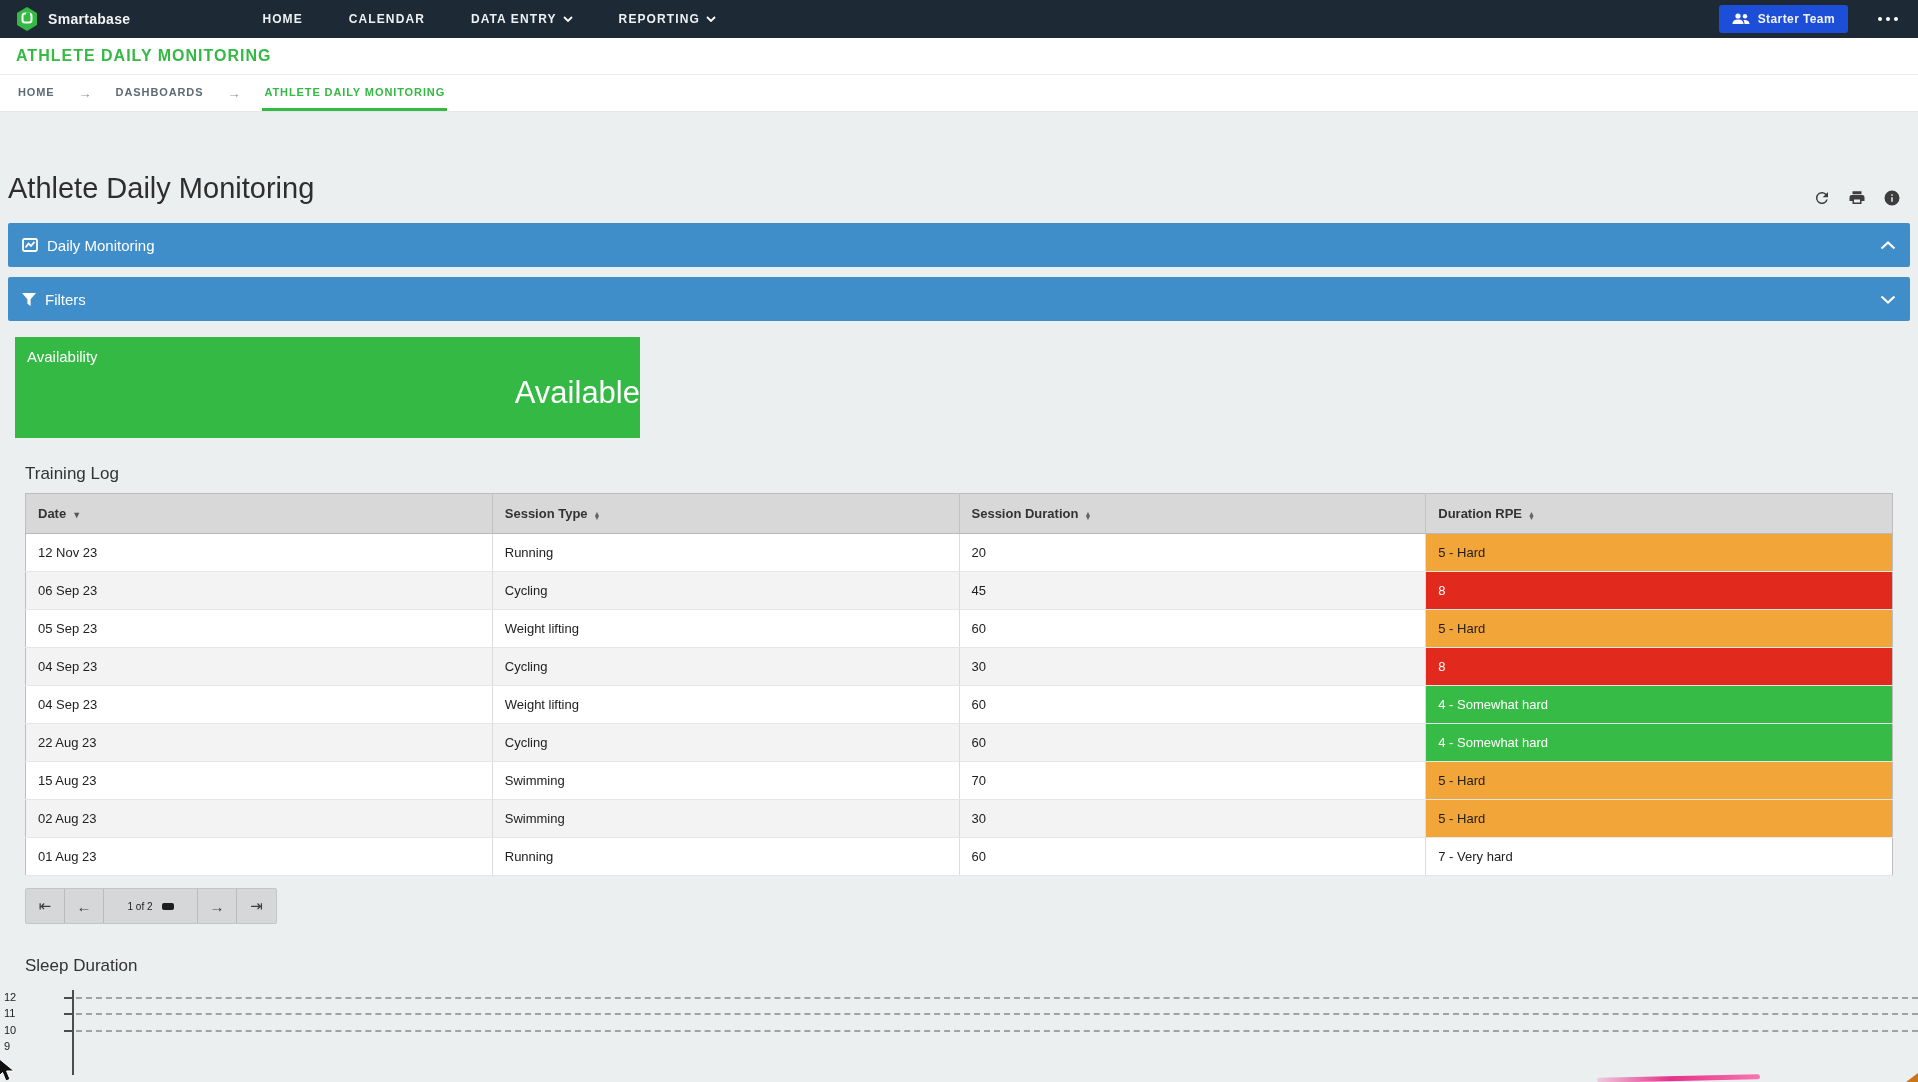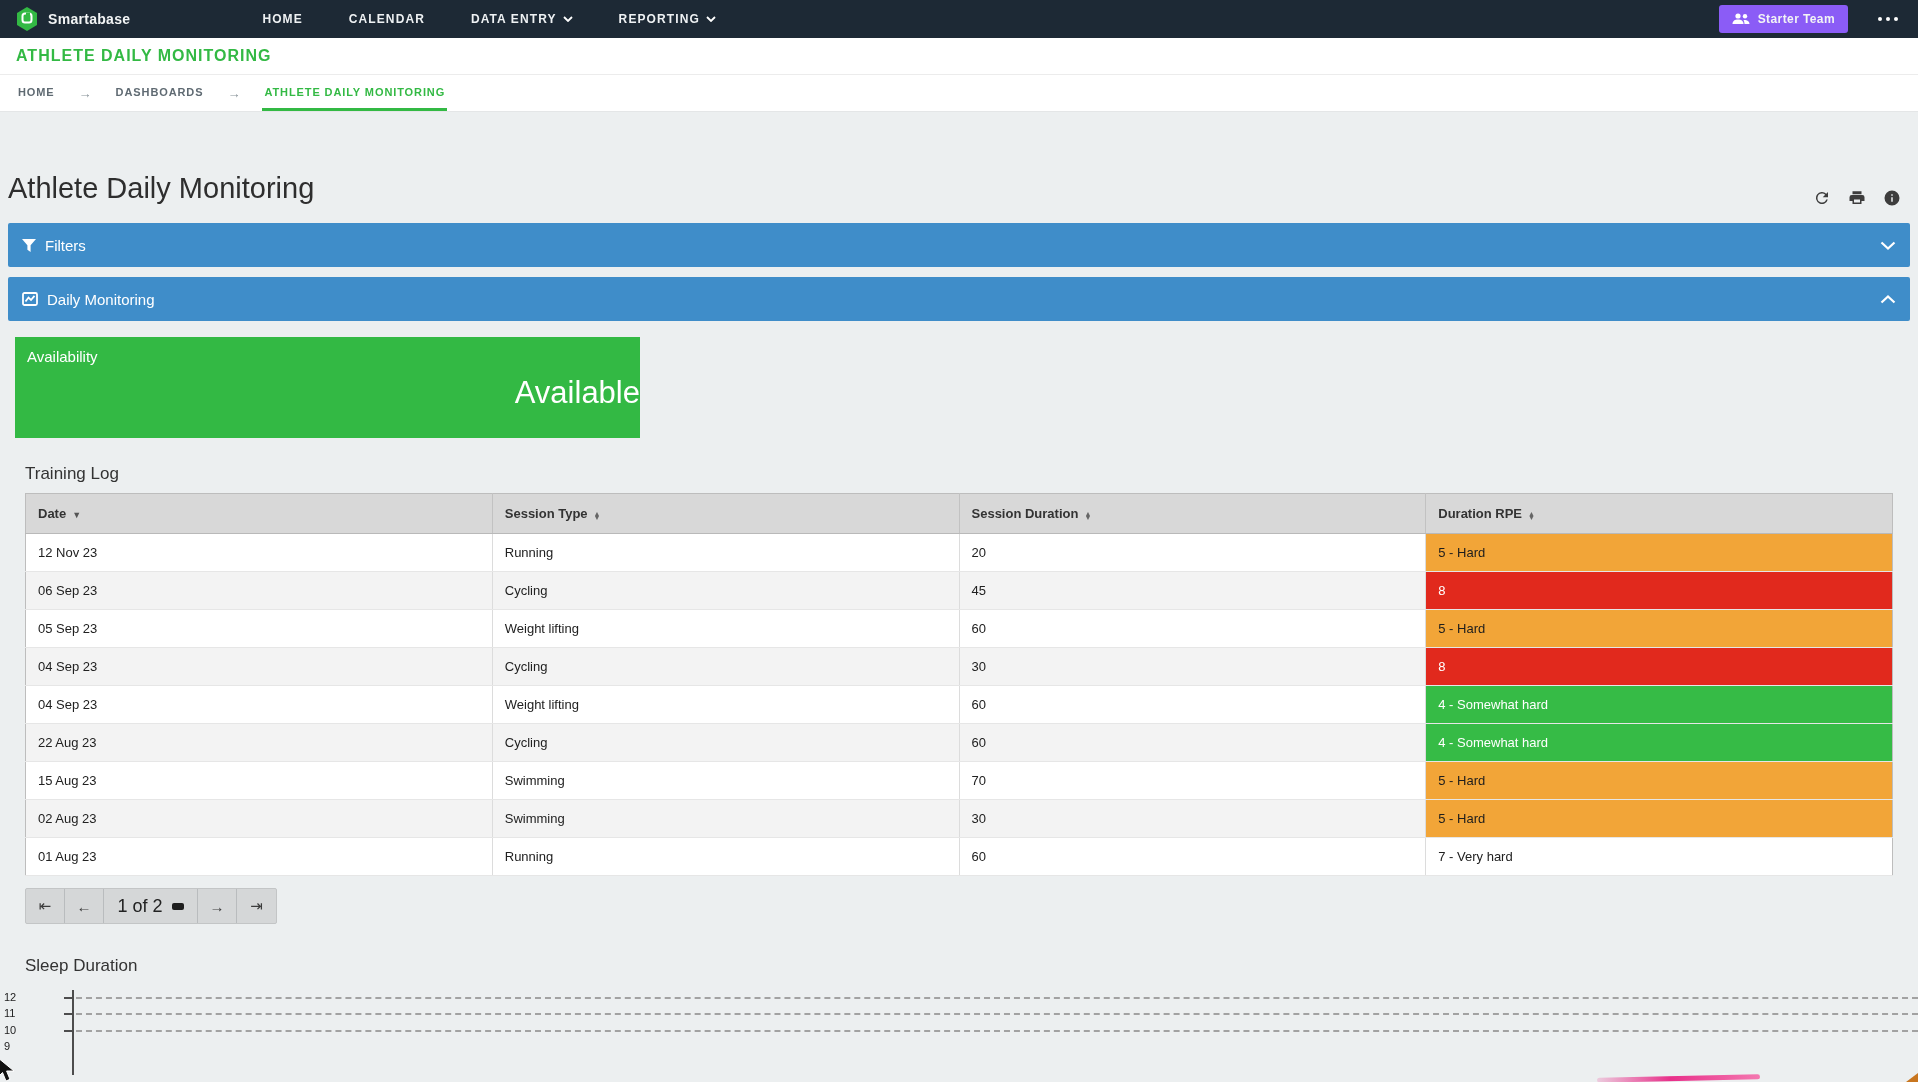--- a/index.html
+++ b/index.html
@@ -8,21 +8,21 @@
 
   
   .topnav { height:38px; background:#1d2935; display:flex; align-items:center;
             padding:0 16px; color:#fff; position:relative; }
   .brand { display:flex; align-items:center; gap:10px; }
   .brand-name { font-size:14px; font-weight:700; letter-spacing:.3px; color:#f2f4f5;text-align:center; }
   .menu { display:flex; align-items:center; gap:46px; margin-left:132px; }
   .menu .mi { display:flex; align-items:center; gap:6px; color:#eef1f3; font-size:12px;
               font-weight:700; letter-spacing:1.1px; cursor:pointer; text-decoration:none; }
   .nav-right { margin-left:auto; display:flex; align-items:center; gap:26px; }
-  .team-btn { display:flex; align-items:center; gap:8px; background:#8b5cf6; border:none;
+  .team-btn { display:flex; align-items:center; gap:8px; background:#1d4ed8; border:none;
               color:#f2f4f5; font-family:inherit; font-size:12px; font-weight:700;
               letter-spacing:.4px; height:28px; padding:0 13px; border-radius:3px; cursor:pointer; }
   .dots { display:flex; gap:4px; cursor:pointer; padding:4px; }
   .dots i { width:4px; height:4px; border-radius:50%; background:#fff; }
 
   
   .heading-bar { height:37px; background:#fff; display:flex; align-items:center;
                  padding:0 16px; border-bottom:1px solid #ececec; }
   .heading-bar span { color:#33b944; font-size:16px; font-weight:700; letter-spacing:1px; }
   .crumb-bar { height:37px; background:#fff; display:flex; align-items:stretch;
@@ -71,21 +71,21 @@
   .sort-caret { font-size:9px; color:#555; margin-left:6px; }
   .sort-both { display:inline-flex; flex-direction:column; line-height:4px; font-size:7px;
                color:#666; margin-left:6px; vertical-align:2px; }
 
   
   .pager { margin:12px 0 0 25px; display:inline-flex; height:36px;
            background:#d5d7d8; border:1px solid #c3c5c6; border-radius:2px; overflow:hidden; }
   .pager .seg { display:flex; align-items:center; justify-content:center; min-width:39px;
                 border-right:1px solid #b9bcbe; color:#3c3c3c; font-size:15px; cursor:pointer; }
   .pager .seg:last-child { border-right:none; }
-  .pager .seg.lab { min-width:94px; gap:9px; font-size:18px; color:#222; cursor:default; }
+  .pager .seg.lab { min-width:94px; gap:9px; font-size:10px; color:#222; cursor:default; }
   .pager .dd-box { width:12px; height:7px; background:#1e1e1e; border-radius:2px; }
 
   
   .chart { position:relative; height:90px; margin-top:2px; }
   .axis-line { position:absolute; left:72px; top:5px; width:2px; height:85px; background:#4d4d4d; }
   .tickrow { position:absolute; left:0; right:0; height:0; }
   .tickrow .tlabel { position:absolute; right:calc(100% - 62px); top:-7px; width:58px;
                      font-size:11px; color:#222; }
   .tickrow .tmark { position:absolute; left:64px; top:-1px; width:8px; height:2px; background:#4d4d4d; }
   .tickrow .gline { position:absolute; left:76px; right:0; top:-1px;
@@ -194,44 +194,44 @@
         <path d="M12 2a10 10 0 1 0 0 20 10 10 0 0 0 0-20zm1 15h-2v-6h2v6zm0-8h-2V7h2v2z"></path>
       </svg>
     </span>
   </div>
 
   <h1 class="page-title">Athlete Daily Monitoring</h1>
 
   
   <div class="panel">
     <span style="display:flex">
+      <svg width="16" height="14" viewBox="0 0 16 14">
+        <rect x="1" y="1" width="14" height="12" rx="1.5" fill="none" stroke="#fff" stroke-width="1.8"></rect>
+        <polyline points="3.5,9.5 6.5,5.5 9,8 12.5,3.8" fill="none" stroke="#fff" stroke-width="1.8"></polyline>
+      </svg>
+    </span>
+    <span class="plabel">Daily Monitoring</span>
+    <span class="chev">
+      <svg width="16" height="9" viewBox="0 0 16 9">
+          <polyline points="1.5,7.5 8,1.5 14.5,7.5" fill="none" stroke="#fff" stroke-width="2.2"></polyline>
+        </svg>
+    </span>
+  </div>
+
+  
+  <div class="panel">
+    <span style="display:flex">
       <svg width="14" height="13" viewBox="0 0 14 13" fill="#fff">
           <path d="M0,0 H14 L8.6,6.2 V13 L5.4,10.8 V6.2 Z"></path>
         </svg>
     </span>
     <span class="plabel">Filters</span>
     <span class="chev">
       <svg width="16" height="9" viewBox="0 0 16 9">
           <polyline points="1.5,1.5 8,7.5 14.5,1.5" fill="none" stroke="#fff" stroke-width="2.2"></polyline>
-        </svg>
-    </span>
-  </div>
-
-  
-  <div class="panel">
-    <span style="display:flex">
-      <svg width="16" height="14" viewBox="0 0 16 14">
-        <rect x="1" y="1" width="14" height="12" rx="1.5" fill="none" stroke="#fff" stroke-width="1.8"></rect>
-        <polyline points="3.5,9.5 6.5,5.5 9,8 12.5,3.8" fill="none" stroke="#fff" stroke-width="1.8"></polyline>
-      </svg>
-    </span>
-    <span class="plabel">Daily Monitoring</span>
-    <span class="chev">
-      <svg width="16" height="9" viewBox="0 0 16 9">
-          <polyline points="1.5,7.5 8,1.5 14.5,7.5" fill="none" stroke="#fff" stroke-width="2.2"></polyline>
         </svg>
     </span>
   </div>
 
   
   <div class="avail-card">
     <div class="avail-label">Availability</div>
     <div class="avail-value">Available</div>
   </div>
 

